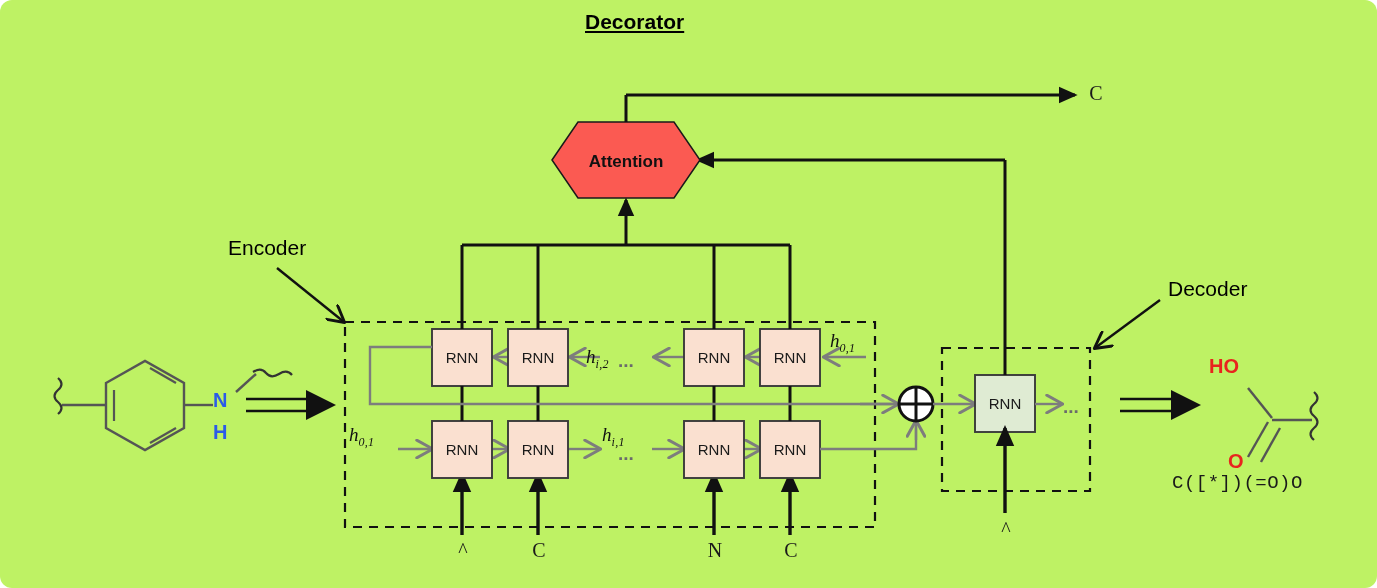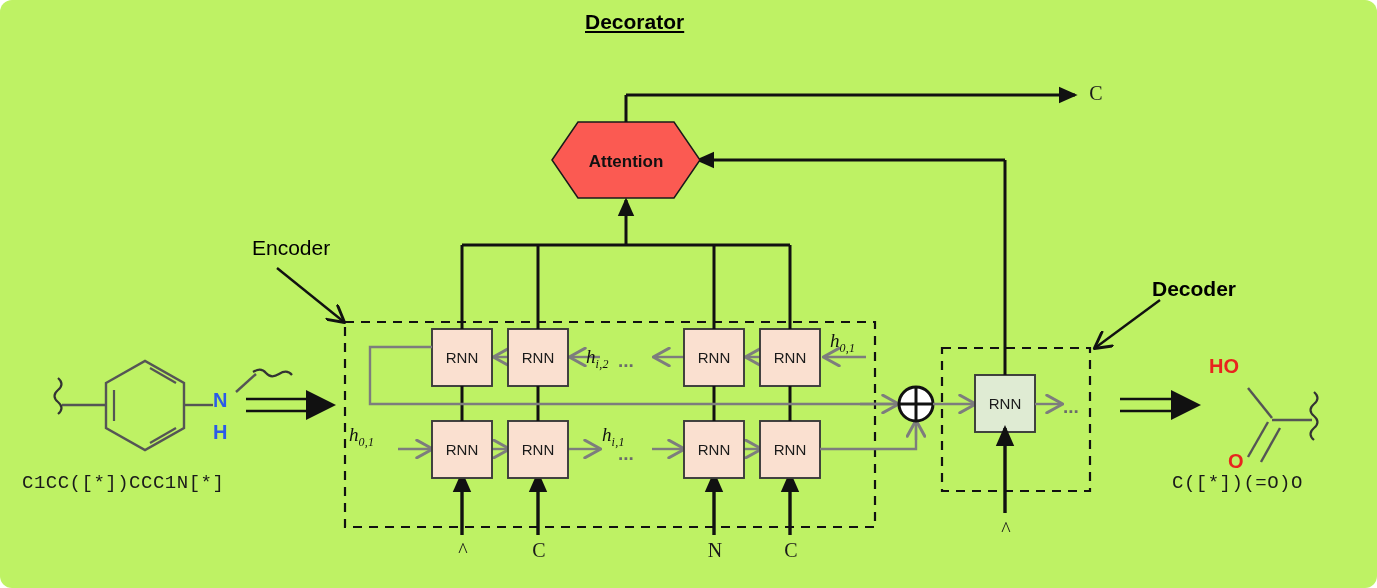--- a/index.html
+++ b/index.html
@@ -33,21 +33,20 @@
     color: #000000;
     text-decoration: underline;
     white-space: nowrap;
   }
   .lbl-sans {
     position: absolute;
     font-family: "Liberation Sans", sans-serif;
     font-size: 21px;
     color: #000000;
     white-space: nowrap;
-    margin-left: 24px;
   }
   .rnn-txt {
     font-family: "Liberation Sans", sans-serif;
     font-size: 15px;
     fill: #1a1a1a;
   }
   .att-txt {
     font-family: "Liberation Sans", sans-serif;
     font-weight: bold;
     font-size: 17px;
@@ -276,21 +275,21 @@
 
       <line x1="1268" y1="422" x2="1248" y2="457" stroke="#555555" stroke-width="2.4"></line>
       <line x1="1280" y1="428" x2="1261" y2="462" stroke="#555555" stroke-width="2.4"></line>
 
       <line x1="1272" y1="420" x2="1312" y2="420" stroke="#555555" stroke-width="2.4"></line>
       <path d="M 1314 392 q 7 6 0 12 q -7 6 0 12 q 7 6 0 12 q -7 6 0 12" fill="none" stroke="#333333" stroke-width="2.2"></path>
     </g>
   </svg>
 
   <div class="lbl-sans" style="left:228px; top:236px;">Encoder</div>
-  <div class="lbl-sans" style="left:1128px; top:277px;font-weight:bold;">Decoder</div>
+  <div class="lbl-sans" style="left:1168px; top:277px;">Decoder</div>
 
   <div class="hlab" style="left:349px; top:424px;">
     <span>h</span><sub>0,1</sub>
   </div>
   <div class="hlab" style="left:602px; top:424px;">
     <span>h</span><sub>i,1</sub>
   </div>
   <div class="hlab" style="left:586px; top:330px;margin-top:16px;">
     <span>h</span><sub>i,2</sub>
   </div>
@@ -309,16 +308,15 @@
 
   <div class="tok" style="left:995px; top:518px; width:22px;">^</div>
 
   <div class="tok" style="left:1085px; top:82px; width:22px;">C</div>
 
   <div class="atomlbl" style="left:213px; top:389px; color:#2B5BE8;">N</div>
   <div class="atomlbl" style="left:213px; top:421px; color:#2B5BE8;">H</div>
   <div class="atomlbl" style="left:1209px; top:355px; color:#E8241E;">HO</div>
   <div class="atomlbl" style="left:1228px; top:450px; color:#E8241E;">O</div>
 
-  <div class="smiles" style="left:22px; top:472px;">C1CC([*])CCC1N[*]</div>
   <div class="smiles" style="left:1172px; top:472px;">C([*])(=O)O</div>
 
 </div>
 
 </body></html>

